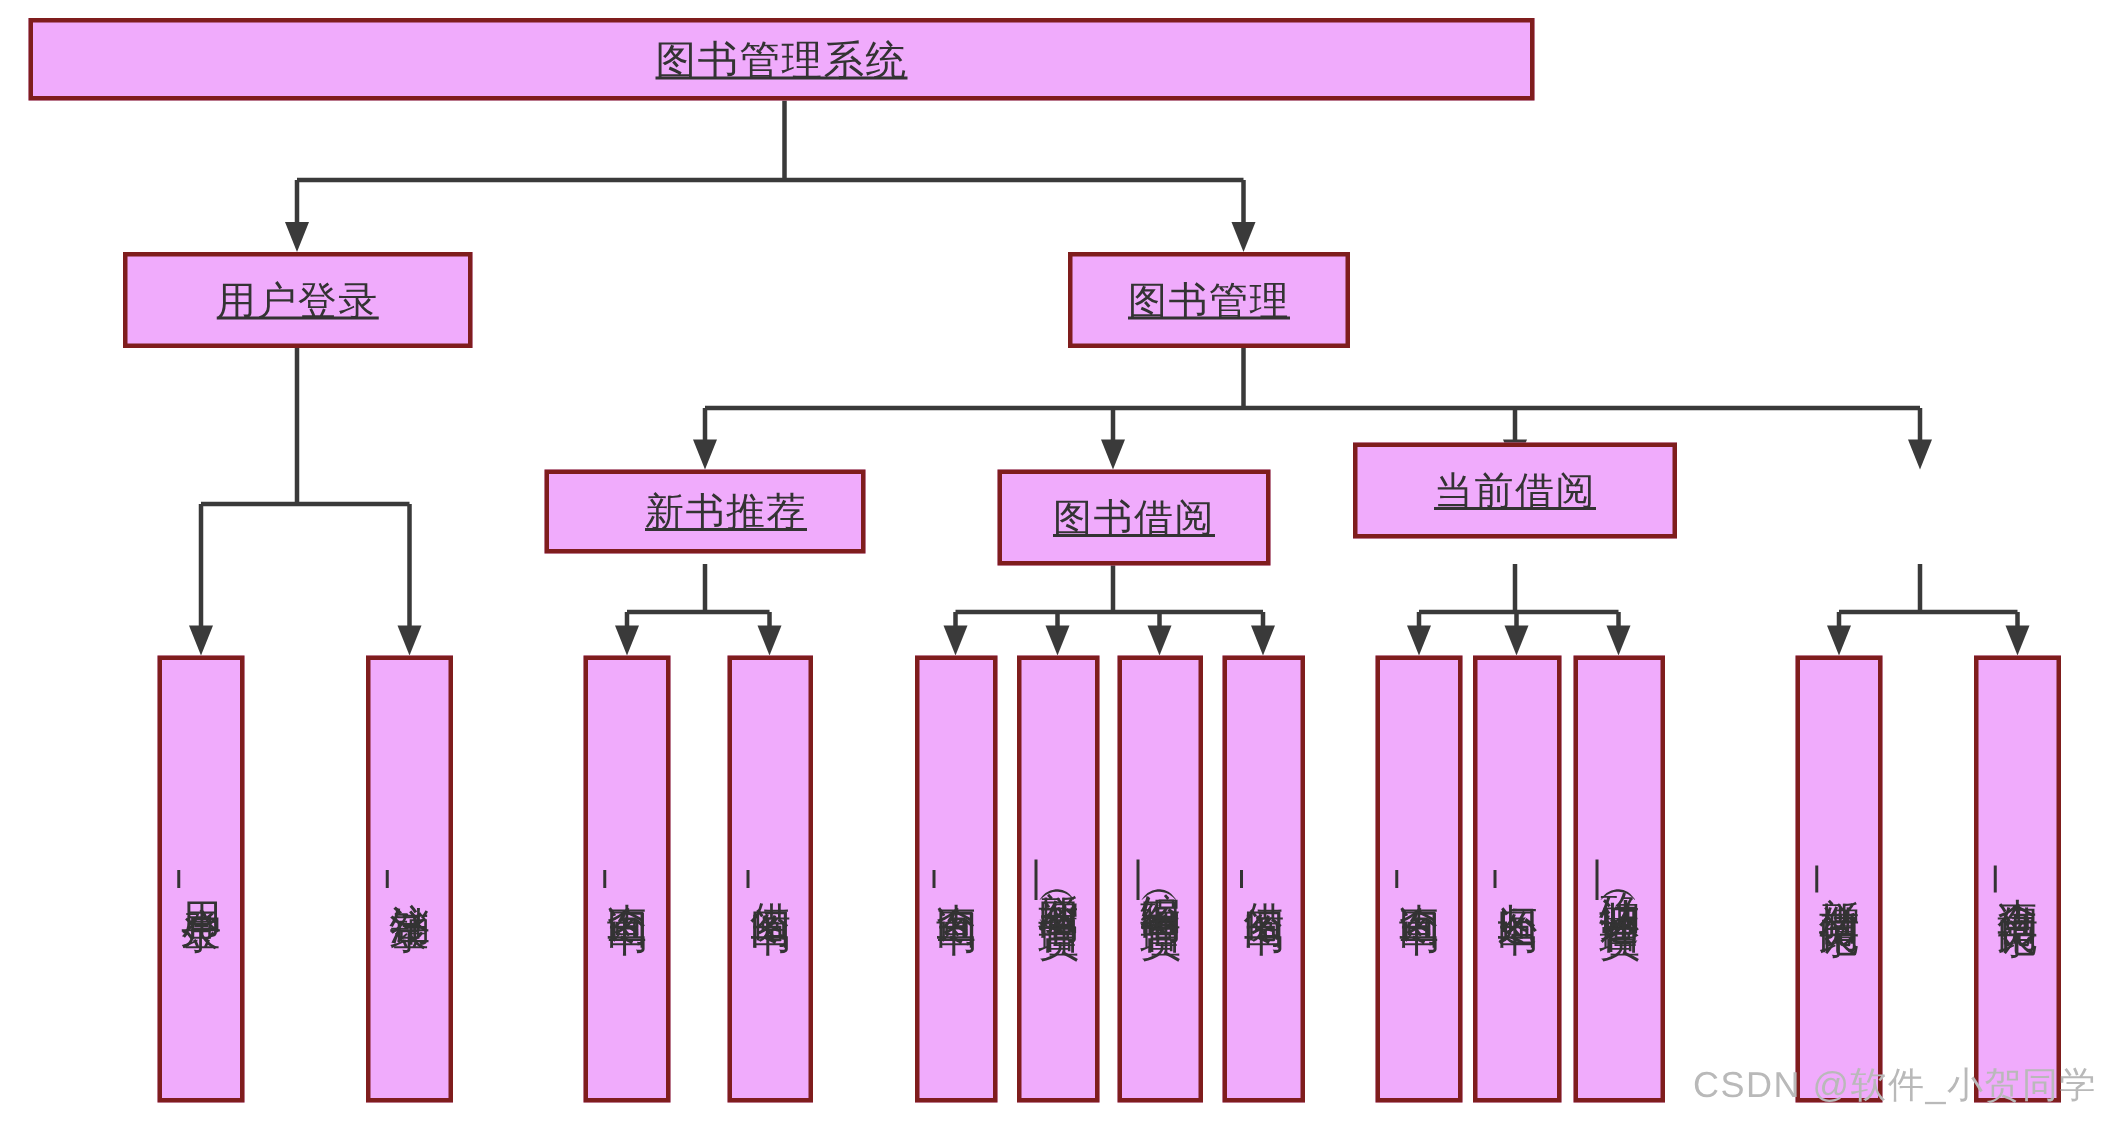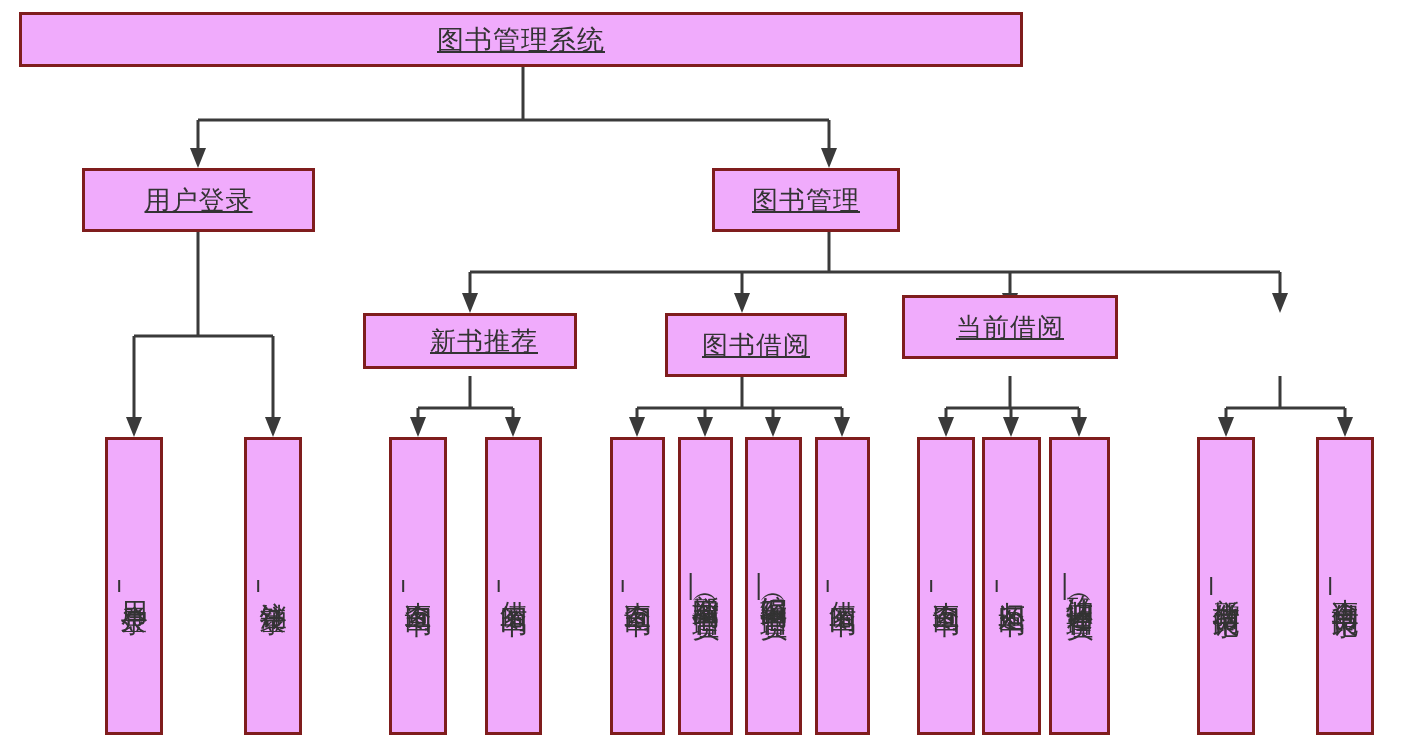--- a/index.html
+++ b/index.html
@@ -124,14 +124,15 @@
     <span>确认归还（管理员）</span>
   </div>
 
   <div class="node vbox" style="left:1197px;top:437px;width:58px;height:298px;">
     <span>新增借阅记录</span>
   </div>
   <div class="node vbox" style="left:1316px;top:437px;width:58px;height:298px;">
     <span>查询借阅记录</span>
   </div>
 
+  <div class="watermark">CSDN @软件_小贺同学</div>
 
 </div>
 
 </body></html>

